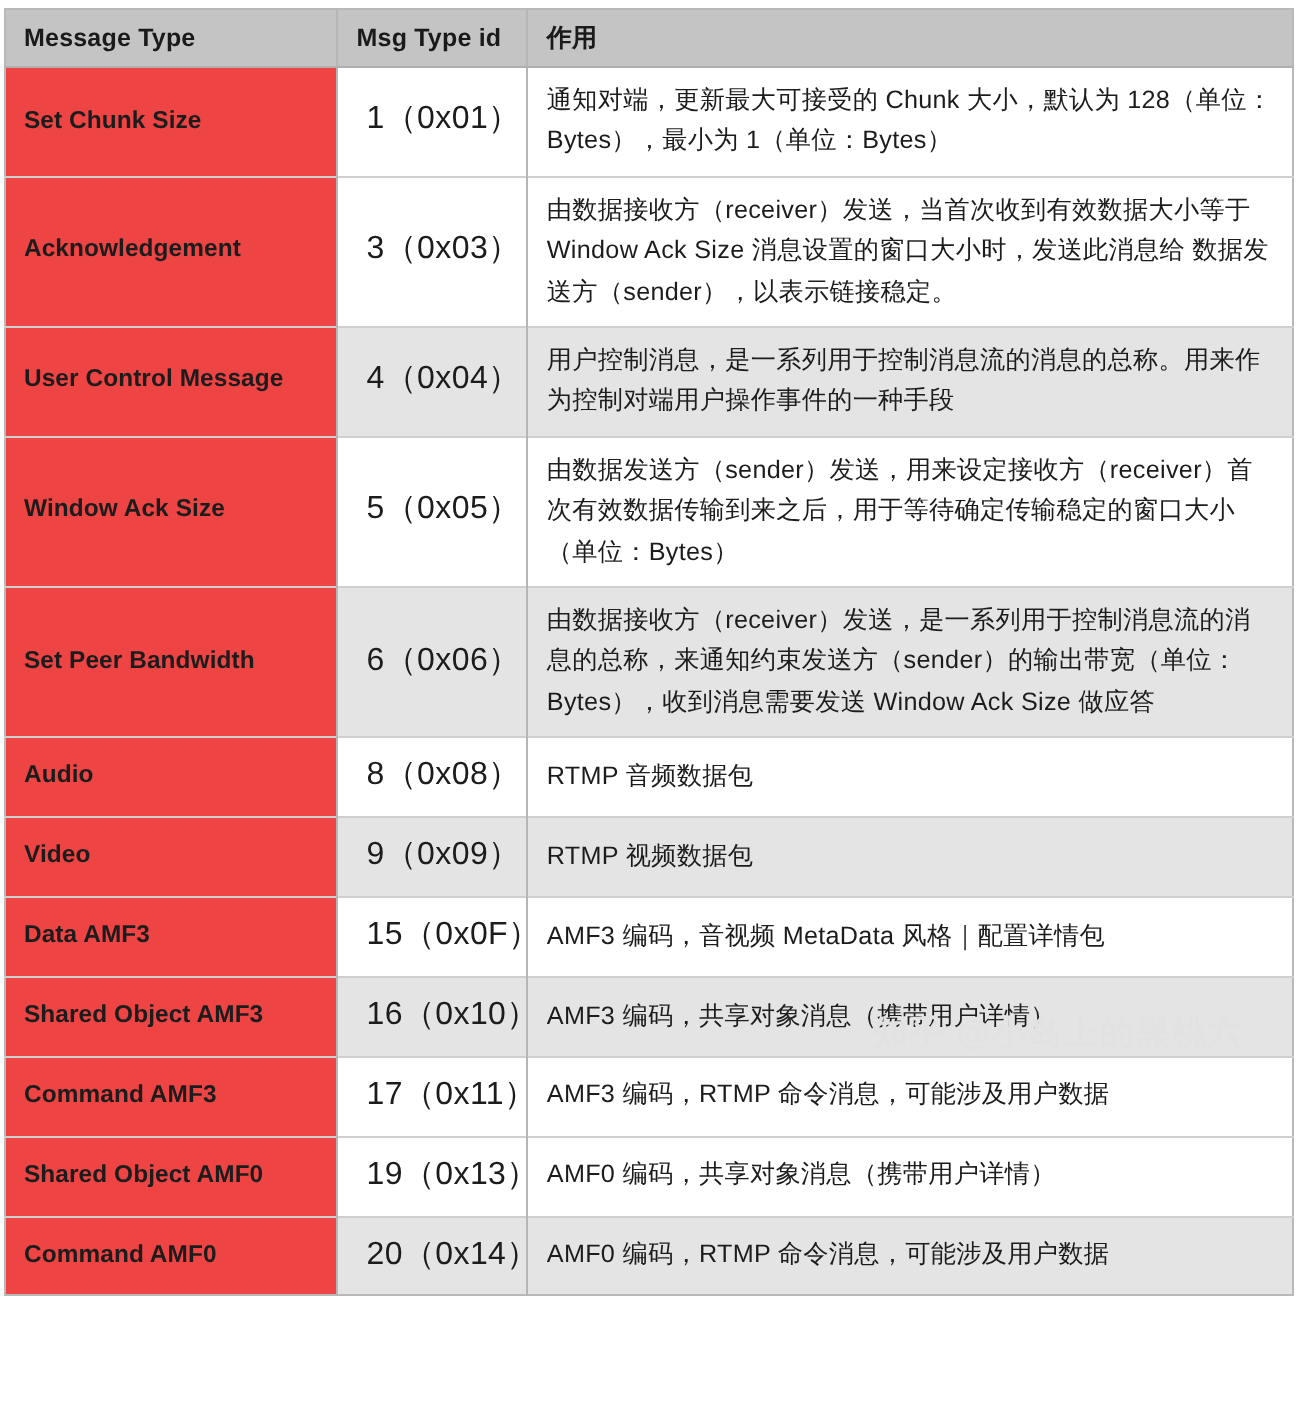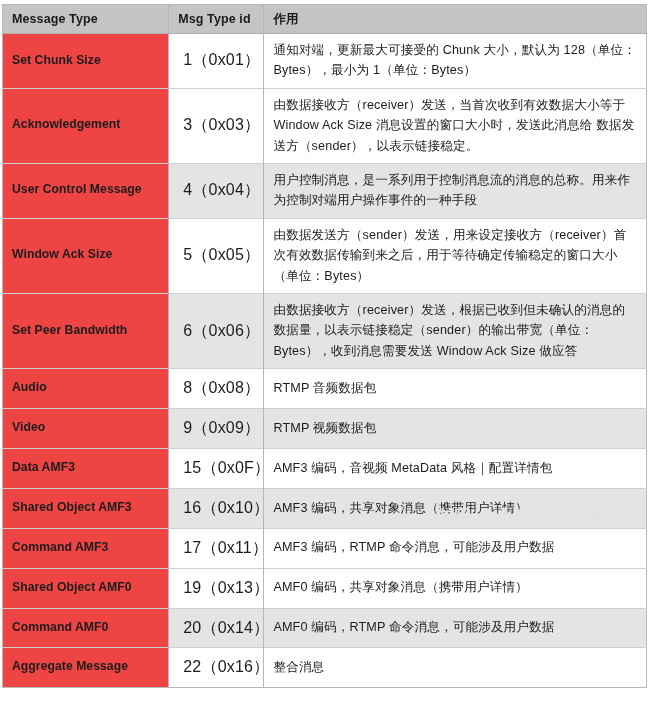--- a/index.html
+++ b/index.html
@@ -127,21 +127,21 @@
           <td class="c3">用户控制消息，是一系列用于控制消息流的消息的总称。用来作为控制对端用户操作事件的一种手段</td>
         </tr>
         <tr class="plain">
           <td class="c1">Window Ack Size</td>
           <td class="c2">5（0x05）</td>
           <td class="c3">由数据发送方（sender）发送，用来设定接收方（receiver）首次有效数据传输到来之后，用于等待确定传输稳定的窗口大小（单位：Bytes）</td>
         </tr>
         <tr class="alt">
           <td class="c1">Set Peer Bandwidth</td>
           <td class="c2">6（0x06）</td>
-          <td class="c3">由数据接收方（receiver）发送，根据已收到但未确认的消息的数据量，以表示链接稳定（sender）的输出带宽（单位：Bytes），收到消息需要发送 Window Ack Size 做应答</td>
+          <td class="c3">由数据接收方（receiver）发送，是一系列用于控制消息流的消息的总称，来通知约束发送方（sender）的输出带宽（单位：Bytes），收到消息需要发送 Window Ack Size 做应答</td>
         </tr>
         <tr class="plain">
           <td class="c1">Audio</td>
           <td class="c2">8（0x08）</td>
           <td class="c3">RTMP 音频数据包</td>
         </tr>
         <tr class="alt">
           <td class="c1">Video</td>
           <td class="c2">9（0x09）</td>
           <td class="c3">RTMP 视频数据包</td>
@@ -164,23 +164,18 @@
         <tr class="plain">
           <td class="c1">Shared Object AMF0</td>
           <td class="c2">19（0x13）</td>
           <td class="c3">AMF0 编码，共享对象消息（携带用户详情）</td>
         </tr>
         <tr class="alt">
           <td class="c1">Command AMF0</td>
           <td class="c2">20（0x14）</td>
           <td class="c3">AMF0 编码，RTMP 命令消息，可能涉及用户数据</td>
         </tr>
-        <tr class="plain">
-          <td class="c1">Aggregate Message</td>
-          <td class="c2">22（0x16）</td>
-          <td class="c3">整合消息</td>
-        </tr>
       </tbody>
   </table>
 
   <div class="watermark">知乎 @小岛上的黑桃六</div>
 
 </div>
 
 </body></html>

